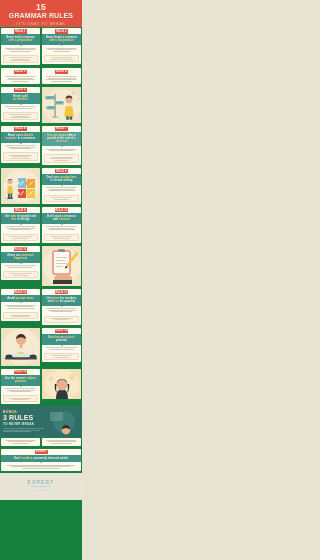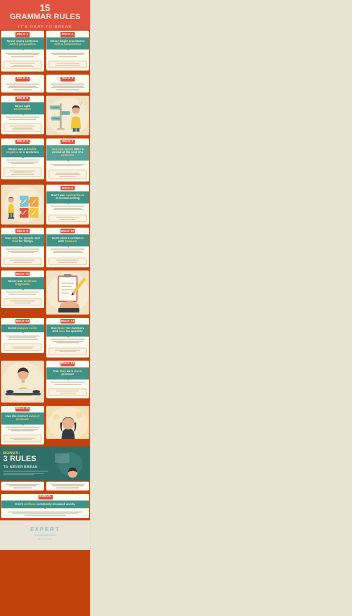--- a/index.html
+++ b/index.html
@@ -3,21 +3,21 @@
 <meta charset="utf-8">
 <style>
   * { margin:0; padding:0; box-sizing:border-box; }
   html,body { width:82px; height:560px; }
   body {
     font-family:"Liberation Sans", sans-serif;
     background:#e8e4d4;
     overflow:hidden;
     position:relative;
   }
-  .page { width:82px; height:560px; position:relative; background:#c2410c; }
+  .page { width:82px; height:560px; position:relative; background:#15803d; }
 
   
   .header {
     background:#e0523f; width:82px; height:27px;
     display:flex; flex-direction:column; align-items:center;
     justify-content:center; padding-top:2px;
   }
   .hdr-num {
     color:#f7efe0; font-size:8.5px; font-weight:bold;
     letter-spacing:.2px; line-height:9px;

